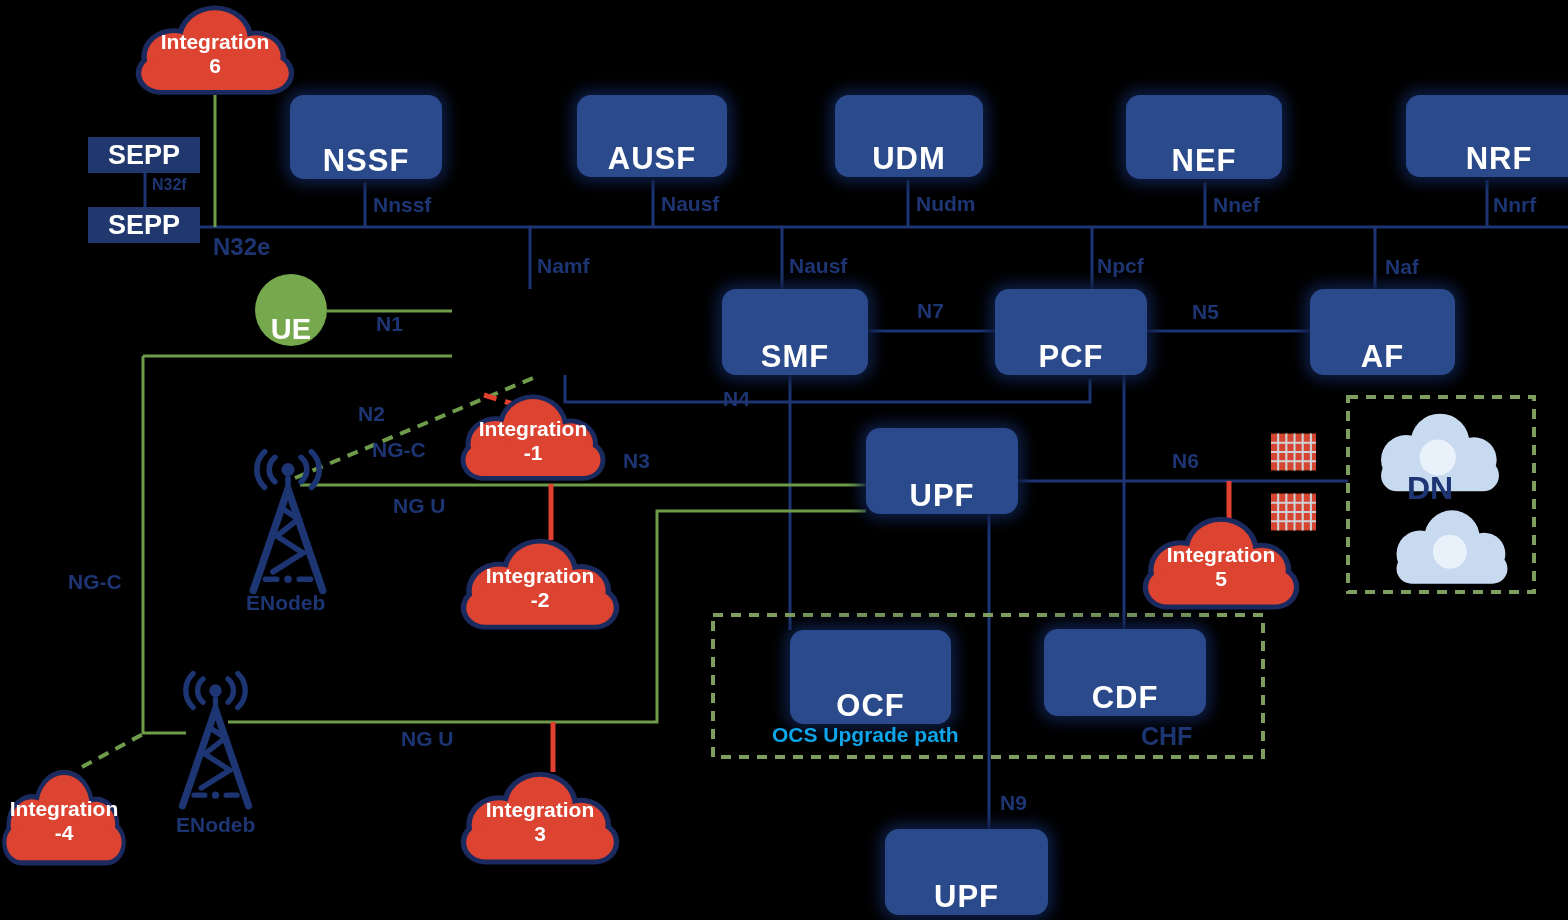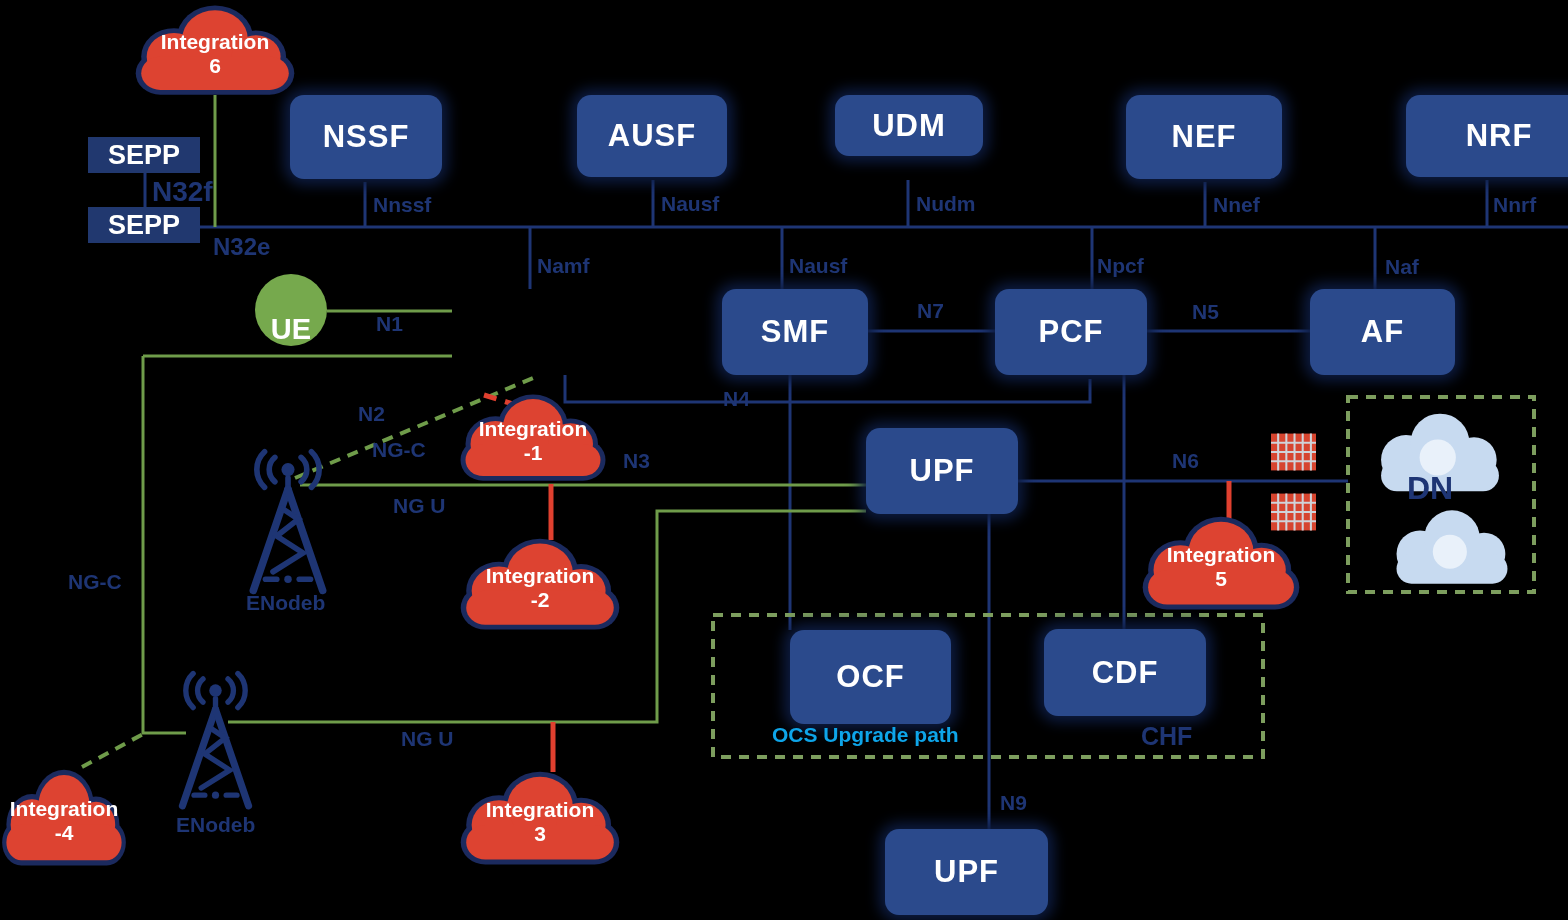--- a/index.html
+++ b/index.html
@@ -1,19 +1,19 @@
 <!DOCTYPE html>
 <html><head>
 <meta charset="utf-8">
 <style>
   html,body{margin:0;padding:0;background:#000;}
   #canvas{position:relative;width:1568px;height:920px;background:#000;overflow:hidden;
           font-family:"Liberation Sans",sans-serif;}
   #wires{position:absolute;left:0;top:0;z-index:1;}
-  .node{position:absolute;z-index:4;display:flex;align-items:center;justify-content:center;
+  .node{position:absolute;z-index:4;display:flex;align-items:flex-end;justify-content:center;
         background:#2b4a8c;border-radius:14px;color:#fff;font-weight:bold;font-size:31px;
         letter-spacing:1px;box-shadow:0 0 14px 6px #0d1c42;}
   .sepp{position:absolute;z-index:4;display:flex;align-items:center;justify-content:center;
         background:#21386f;color:#ffffff;font-weight:bold;font-size:27px;}
   .circle-node{position:absolute;z-index:4;display:flex;align-items:flex-end;justify-content:center;
         background:#76a94d;border-radius:50%;color:#fff;font-weight:bold;font-size:29px;}
   .cloud{position:absolute;z-index:3;}
   .cloud svg{position:absolute;left:0;top:0;width:100%;height:100%;}
   .cloud .ctext{position:absolute;left:0;right:0;top:0;bottom:0;z-index:2;display:flex;
         flex-direction:column;align-items:center;justify-content:center;color:#fff;
@@ -83,21 +83,21 @@
   <div class="sepp" style="left:88px;top:207px;width:112px;height:36px">
       <span>SEPP</span>
     </div>
 
   <div class="node" style="left:290px;top:95px;width:152px;height:84px">
       <span>NSSF</span>
     </div>
   <div class="node" style="left:577px;top:95px;width:150px;height:82px">
       <span>AUSF</span>
     </div>
-  <div class="node" style="left:835px;top:95px;width:148px;height:61px">
+  <div class="node" style="left:835px;top:95px;width:148px;height:82px">
       <span>UDM</span>
     </div>
   <div class="node" style="left:1126px;top:95px;width:156px;height:84px">
       <span>NEF</span>
     </div>
   <div class="node" style="left:1406px;top:95px;width:186px;height:82px">
       <span>NRF</span>
     </div>
 
   <div class="node" style="left:722px;top:289px;width:146px;height:86px">
@@ -325,21 +325,21 @@
         <path d="M50 44 L13 152" stroke-width="8"></path>
         <path d="M50 44 L87 152" stroke-width="8"></path>
         <path d="M43 64 L61 76 L38 94 L66 112 L34 132" stroke-width="6"></path>
         <path d="M26 140 H38" stroke-width="6"></path>
         <circle cx="50" cy="140" r="4" fill="#1e3574" stroke="none"></circle>
         <path d="M62 140 H74" stroke-width="6"></path>
       </g>
     </svg>
   </div>
 
-  <div class="lbl" style="left:152px;top:176px;font-size:28px">N32f</div>
+  <div class="lbl" style="left:152px;top:176px;font-size:16px">N32f</div>
   <div class="lbl" style="left:213px;top:233px;font-size:24px">N32e</div>
   <div class="lbl" style="left:373px;top:193px">Nnssf</div>
   <div class="lbl" style="left:661px;top:192px">Nausf</div>
   <div class="lbl" style="left:916px;top:192px">Nudm</div>
   <div class="lbl" style="left:1213px;top:193px">Nnef</div>
   <div class="lbl" style="left:1493px;top:193px">Nnrf</div>
   <div class="lbl" style="left:537px;top:254px">Namf</div>
   <div class="lbl" style="left:789px;top:254px">Nausf</div>
   <div class="lbl" style="left:1097px;top:254px">Npcf</div>
   <div class="lbl" style="left:1385px;top:255px">Naf</div>

